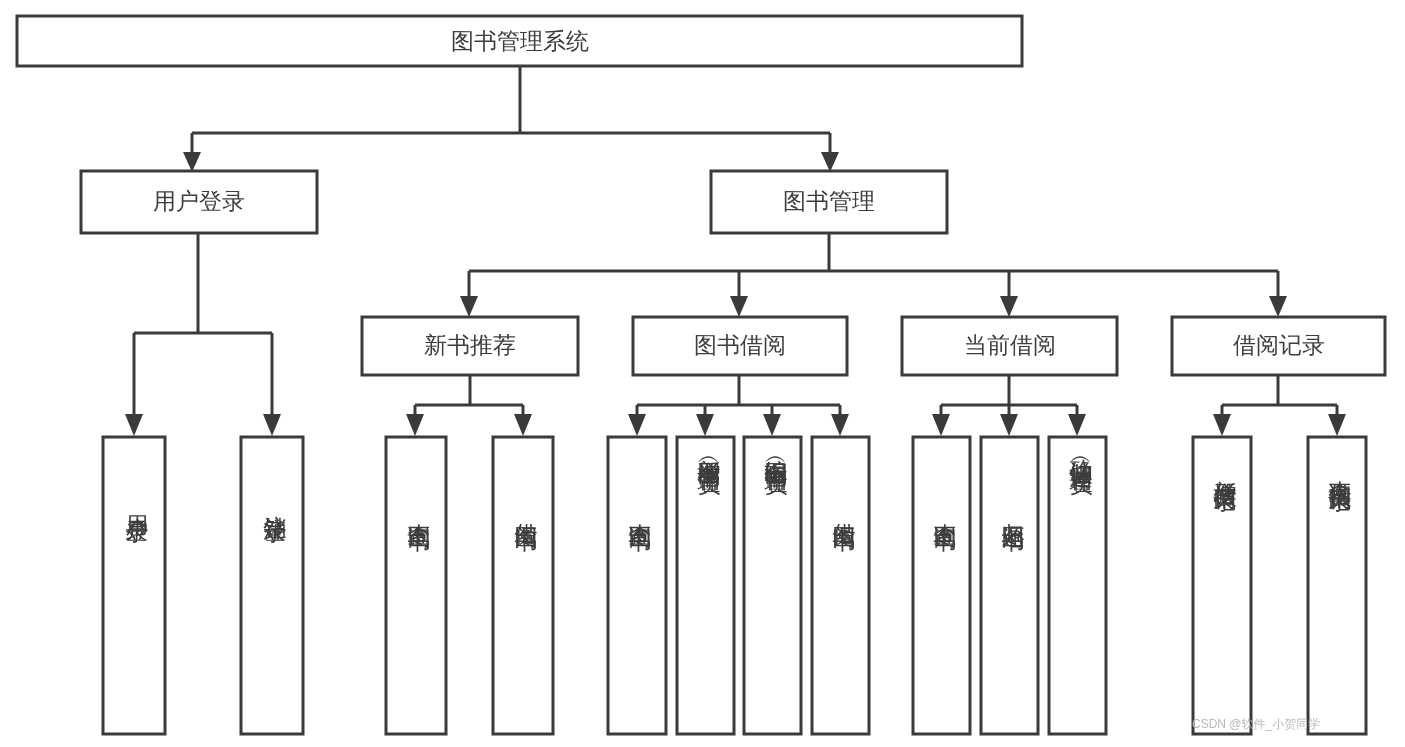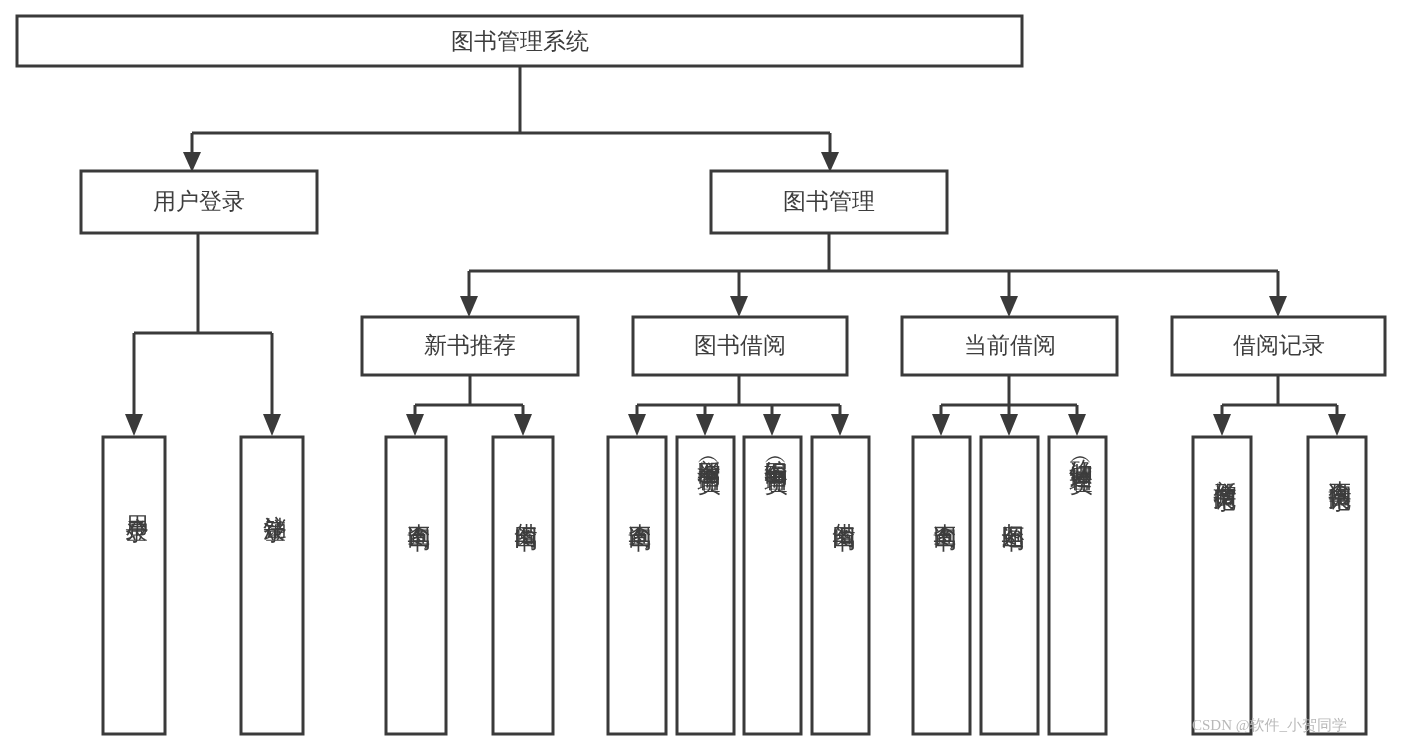--- a/index.html
+++ b/index.html
@@ -57,22 +57,22 @@
     font-size: 23px;
     line-height: 1.28;
     color: #3d3d3d;
     letter-spacing: 2px;
     white-space: nowrap;
     pointer-events: none;
     text-align: left;
   }
   .watermark {
     position: absolute;
-    font-family: Liberation Serif, serif;
-    font-size: 15px;
+    font-family: Liberation Sans, sans-serif;
+    font-size: 12px;
     color: #b9b9b9;
     white-space: nowrap;
   }
 </style>
 </head>
 <body>
 
 <div id="diagram-root">
 
   <svg class="diagram-canvas" viewBox="0 0 1405 747">

